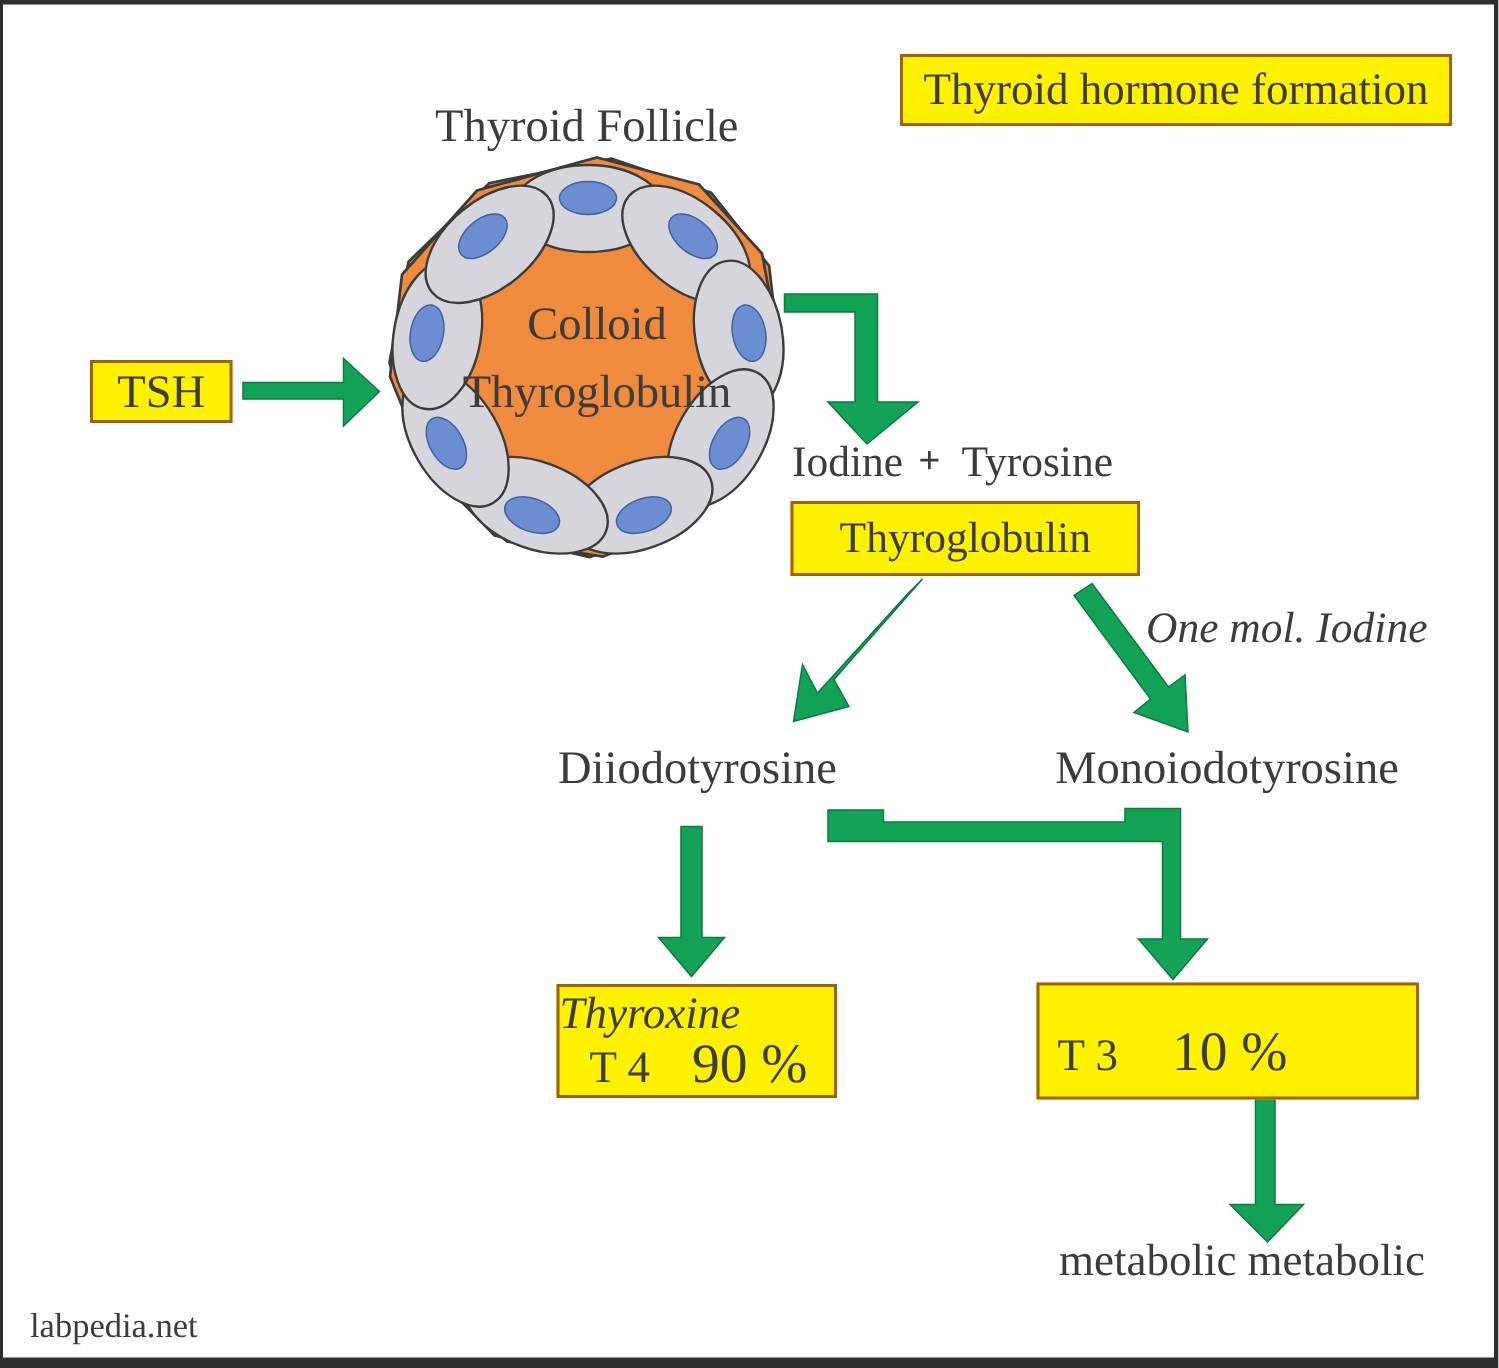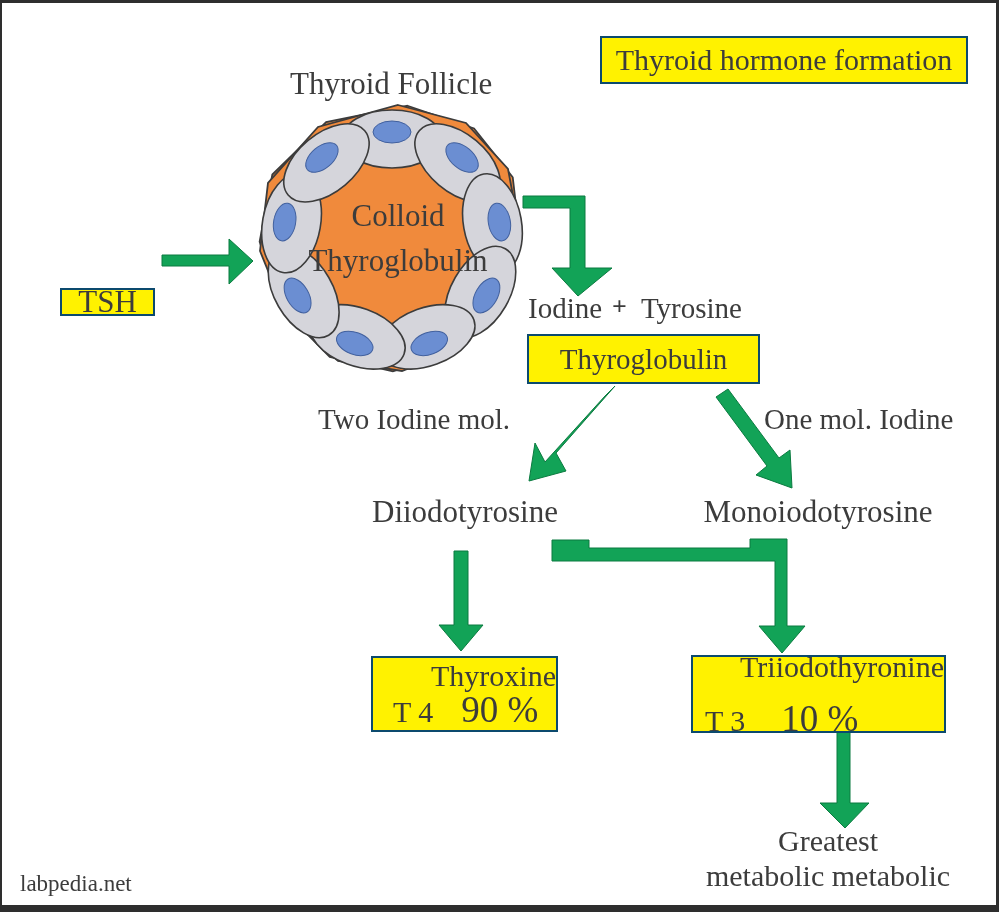--- a/index.html
+++ b/index.html
@@ -15,36 +15,36 @@
     color:#3c3c3c;
   }
   .abs{position:absolute;}
   svg{display:block;}
   .layer{position:absolute;left:0;top:0;pointer-events:none;}
   .arrow{fill:#12a357;stroke:#0b7b40;stroke-width:1;}
   .label{position:absolute;white-space:nowrap;line-height:1.1;}
   .ybox{
     position:absolute;
     background:#fff200;
-    border:2px solid #0c4a6e;
+    border:2px solid #a16207;
     display:flex;align-items:center;justify-content:center;
     box-sizing:border-box;
   }
   .title-box{left:598px;top:33px;width:368px;height:48px;font-size:30px;}
-  .tsh-box{left:58px;top:237px;width:95px;height:28px;font-size:31px;margin-top:48px;}
+  .tsh-box{left:58px;top:237px;width:95px;height:42px;font-size:31px;}
   .tg-box{left:525px;top:331px;width:233px;height:50px;font-size:29px;border-width:2px;}
   .hormone-box{flex-direction:column;align-items:stretch;justify-content:center;padding:2px 0;}
-  .hormone-name{text-align:right;font-size:30px;line-height:34px;}
+  .hormone-name{text-align:left;font-size:30px;line-height:34px;font-style:italic;}
   .hormone-sub{display:flex;align-items:baseline;font-size:30px;line-height:34px;}
   .hormone-share{font-size:37px;line-height:34px;}
   .follicle-heading{left:288px;top:64px;font-size:31px;}
   .iodine-line{left:526px;top:290px;font-size:29px;display:flex;}
   .plus{font-weight:bold;margin:0 14px 0 10px;font-size:26px;}
   .note-left{left:316px;top:401px;font-size:29px;}
-  .note-right{left:762px;top:401px;font-size:29px;}
+  .note-right{left:762px;top:401px;font-size:29px;font-style:italic;}
   .product-left{left:363px;top:492px;width:200px;text-align:center;font-size:31px;font-family:Liberation Serif, serif;}
   .product-right{left:694px;top:492px;width:244px;text-align:center;font-size:31px;}
   .greatest{left:693px;top:820px;width:266px;text-align:center;font-size:30px;white-space:normal;line-height:35px;}
   .watermark{left:18px;top:868px;font-size:23px;}
   .cell{fill:#d5d5db;stroke:#3c3c3c;stroke-width:1.6;}
   .nucleus{fill:#6b8ed2;stroke:#41609e;stroke-width:1;}
   .follicle-body{fill:#f08a3c;stroke:#3c3c3c;stroke-width:1.8;}
   .follicle-text{fill:#3c3c3c;font-size:31px;text-anchor:middle;font-family:"Liberation Serif", serif;}
 </style>
 </head>
@@ -118,42 +118,39 @@
   <div class="label iodine-line">
     <span>Iodine</span>
     <span class="plus">+</span>
     <span>Tyrosine</span>
   </div>
 
   <div class="ybox tg-box">
     <span>Thyroglobulin</span>
   </div>
 
-  <div class="label note-left">Two Iodine mol.</div>
   <div class="label note-right">One mol. Iodine</div>
 
   <div class="label product-left">Diiodotyrosine</div>
   <div class="label product-right">Monoiodotyrosine</div>
 
   <div class="ybox hormone-box" style="left:369px;top:653px;width:187px;height:76px;">
     <div class="hormone-name">Thyroxine</div>
     <div class="hormone-sub">
       <span style="margin-left:20px;">T 4</span>
       <span class="hormone-share" style="margin-left:28px;">90 %</span>
     </div>
   </div>
 
   <div class="ybox hormone-box" style="left:689px;top:652px;width:255px;height:78px;">
-    <div class="hormone-name">Triiodothyronine</div>
     <div class="hormone-sub">
       <span style="margin-left:12px;margin-top:20px;">T 3</span>
       <span class="hormone-share" style="margin-left:36px;font-family:Liberation Serif, serif;">10 %</span>
     </div>
   </div>
 
   <div class="label greatest">
-    <div>Greatest</div>
     <div>metabolic metabolic</div>
   </div>
 
   <div class="label watermark">labpedia.net</div>
 
 </div>
 
 </body></html>

